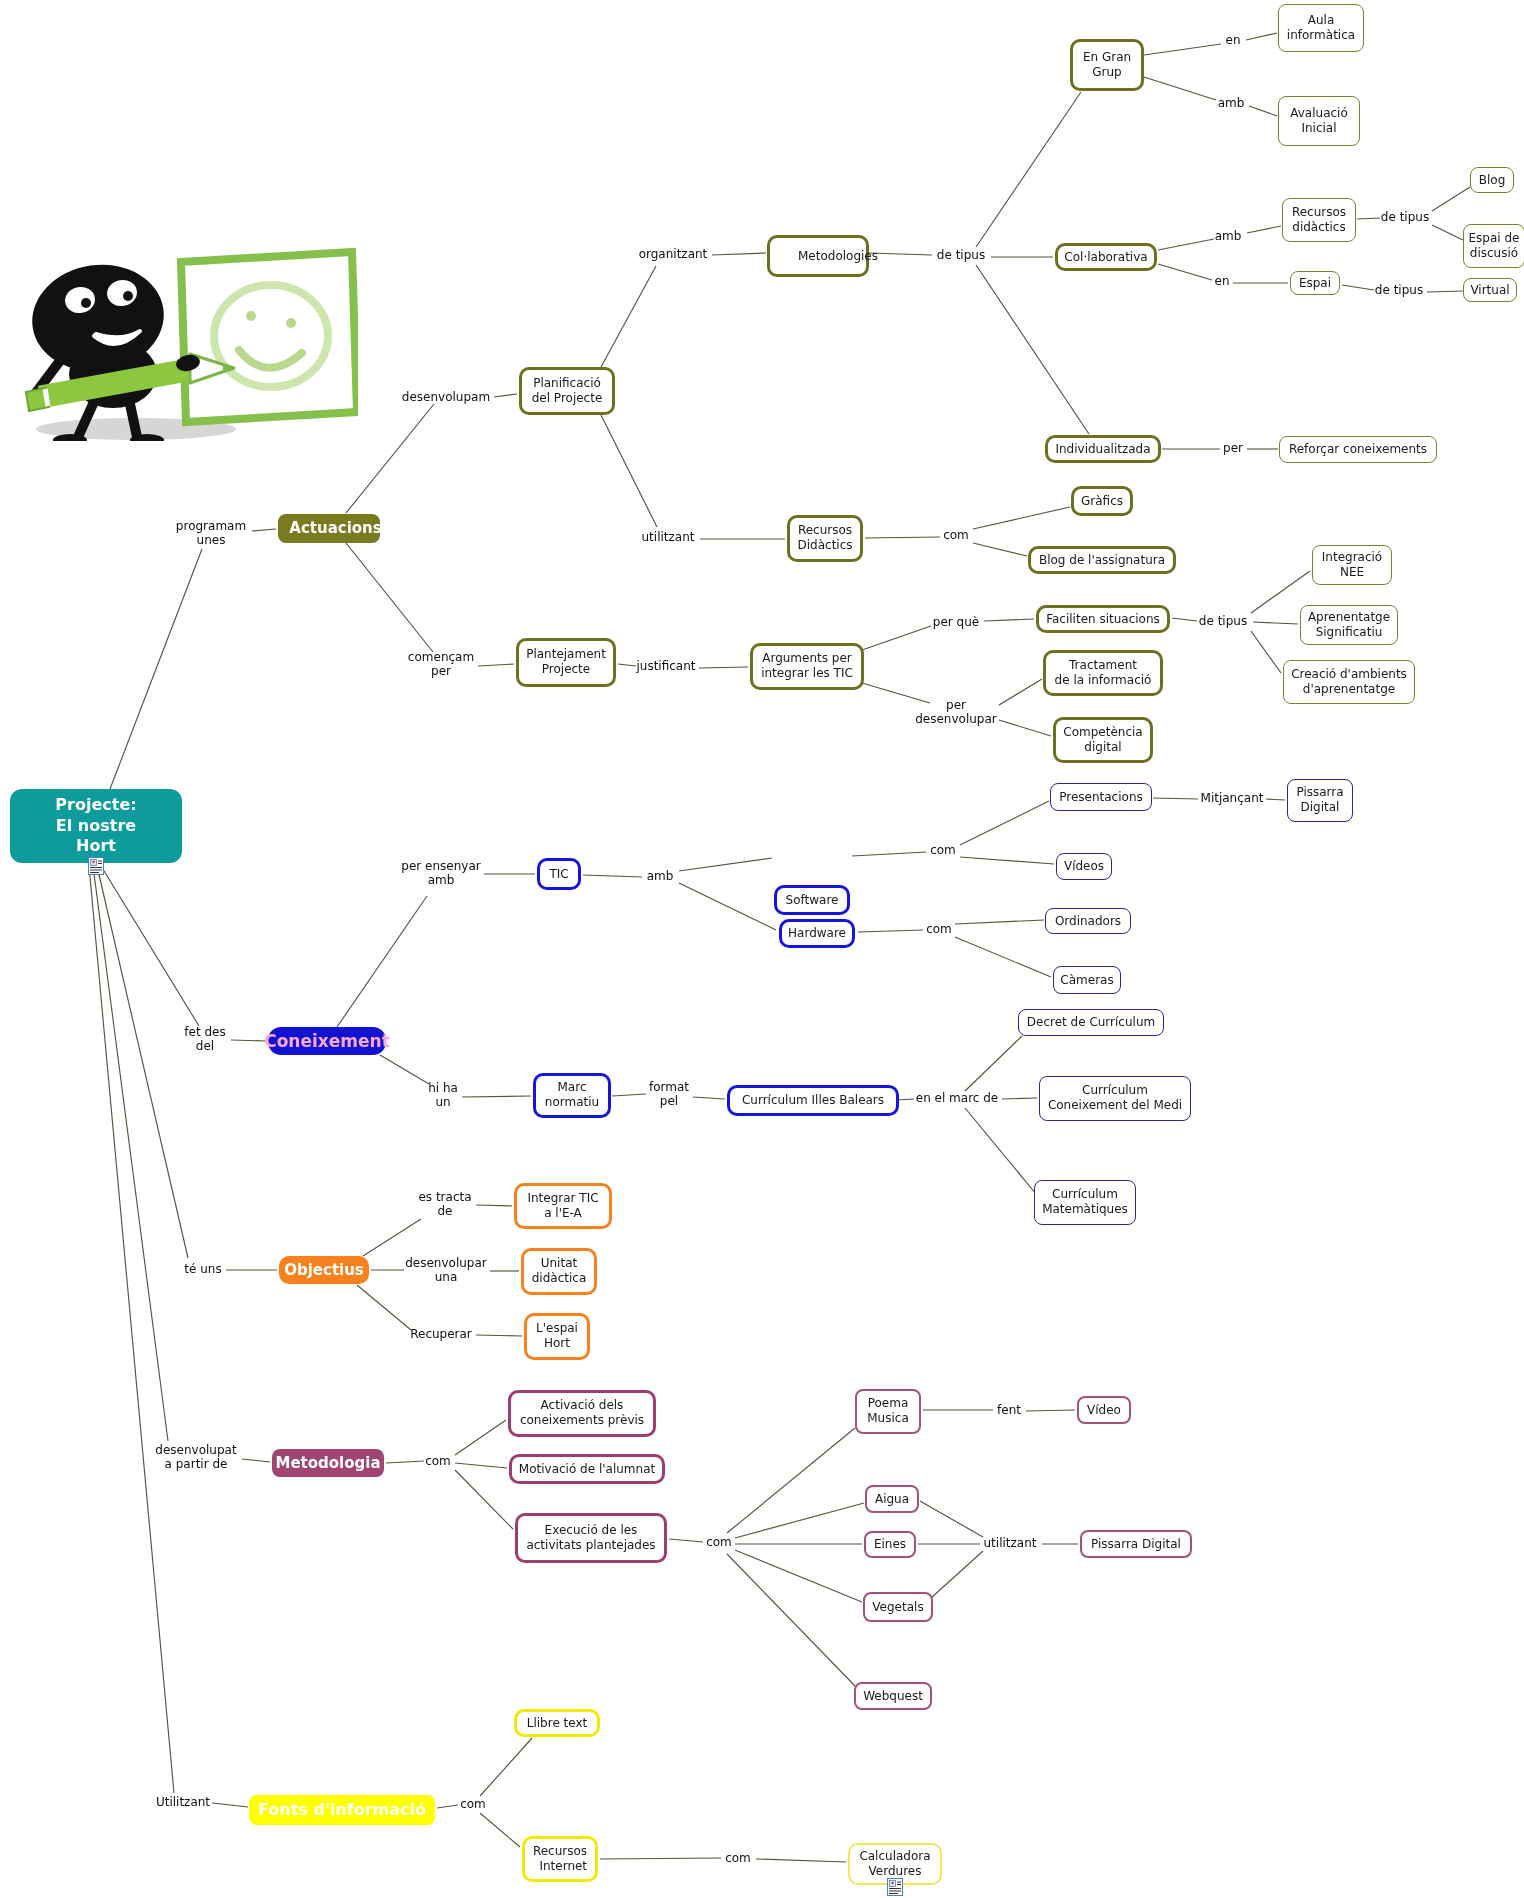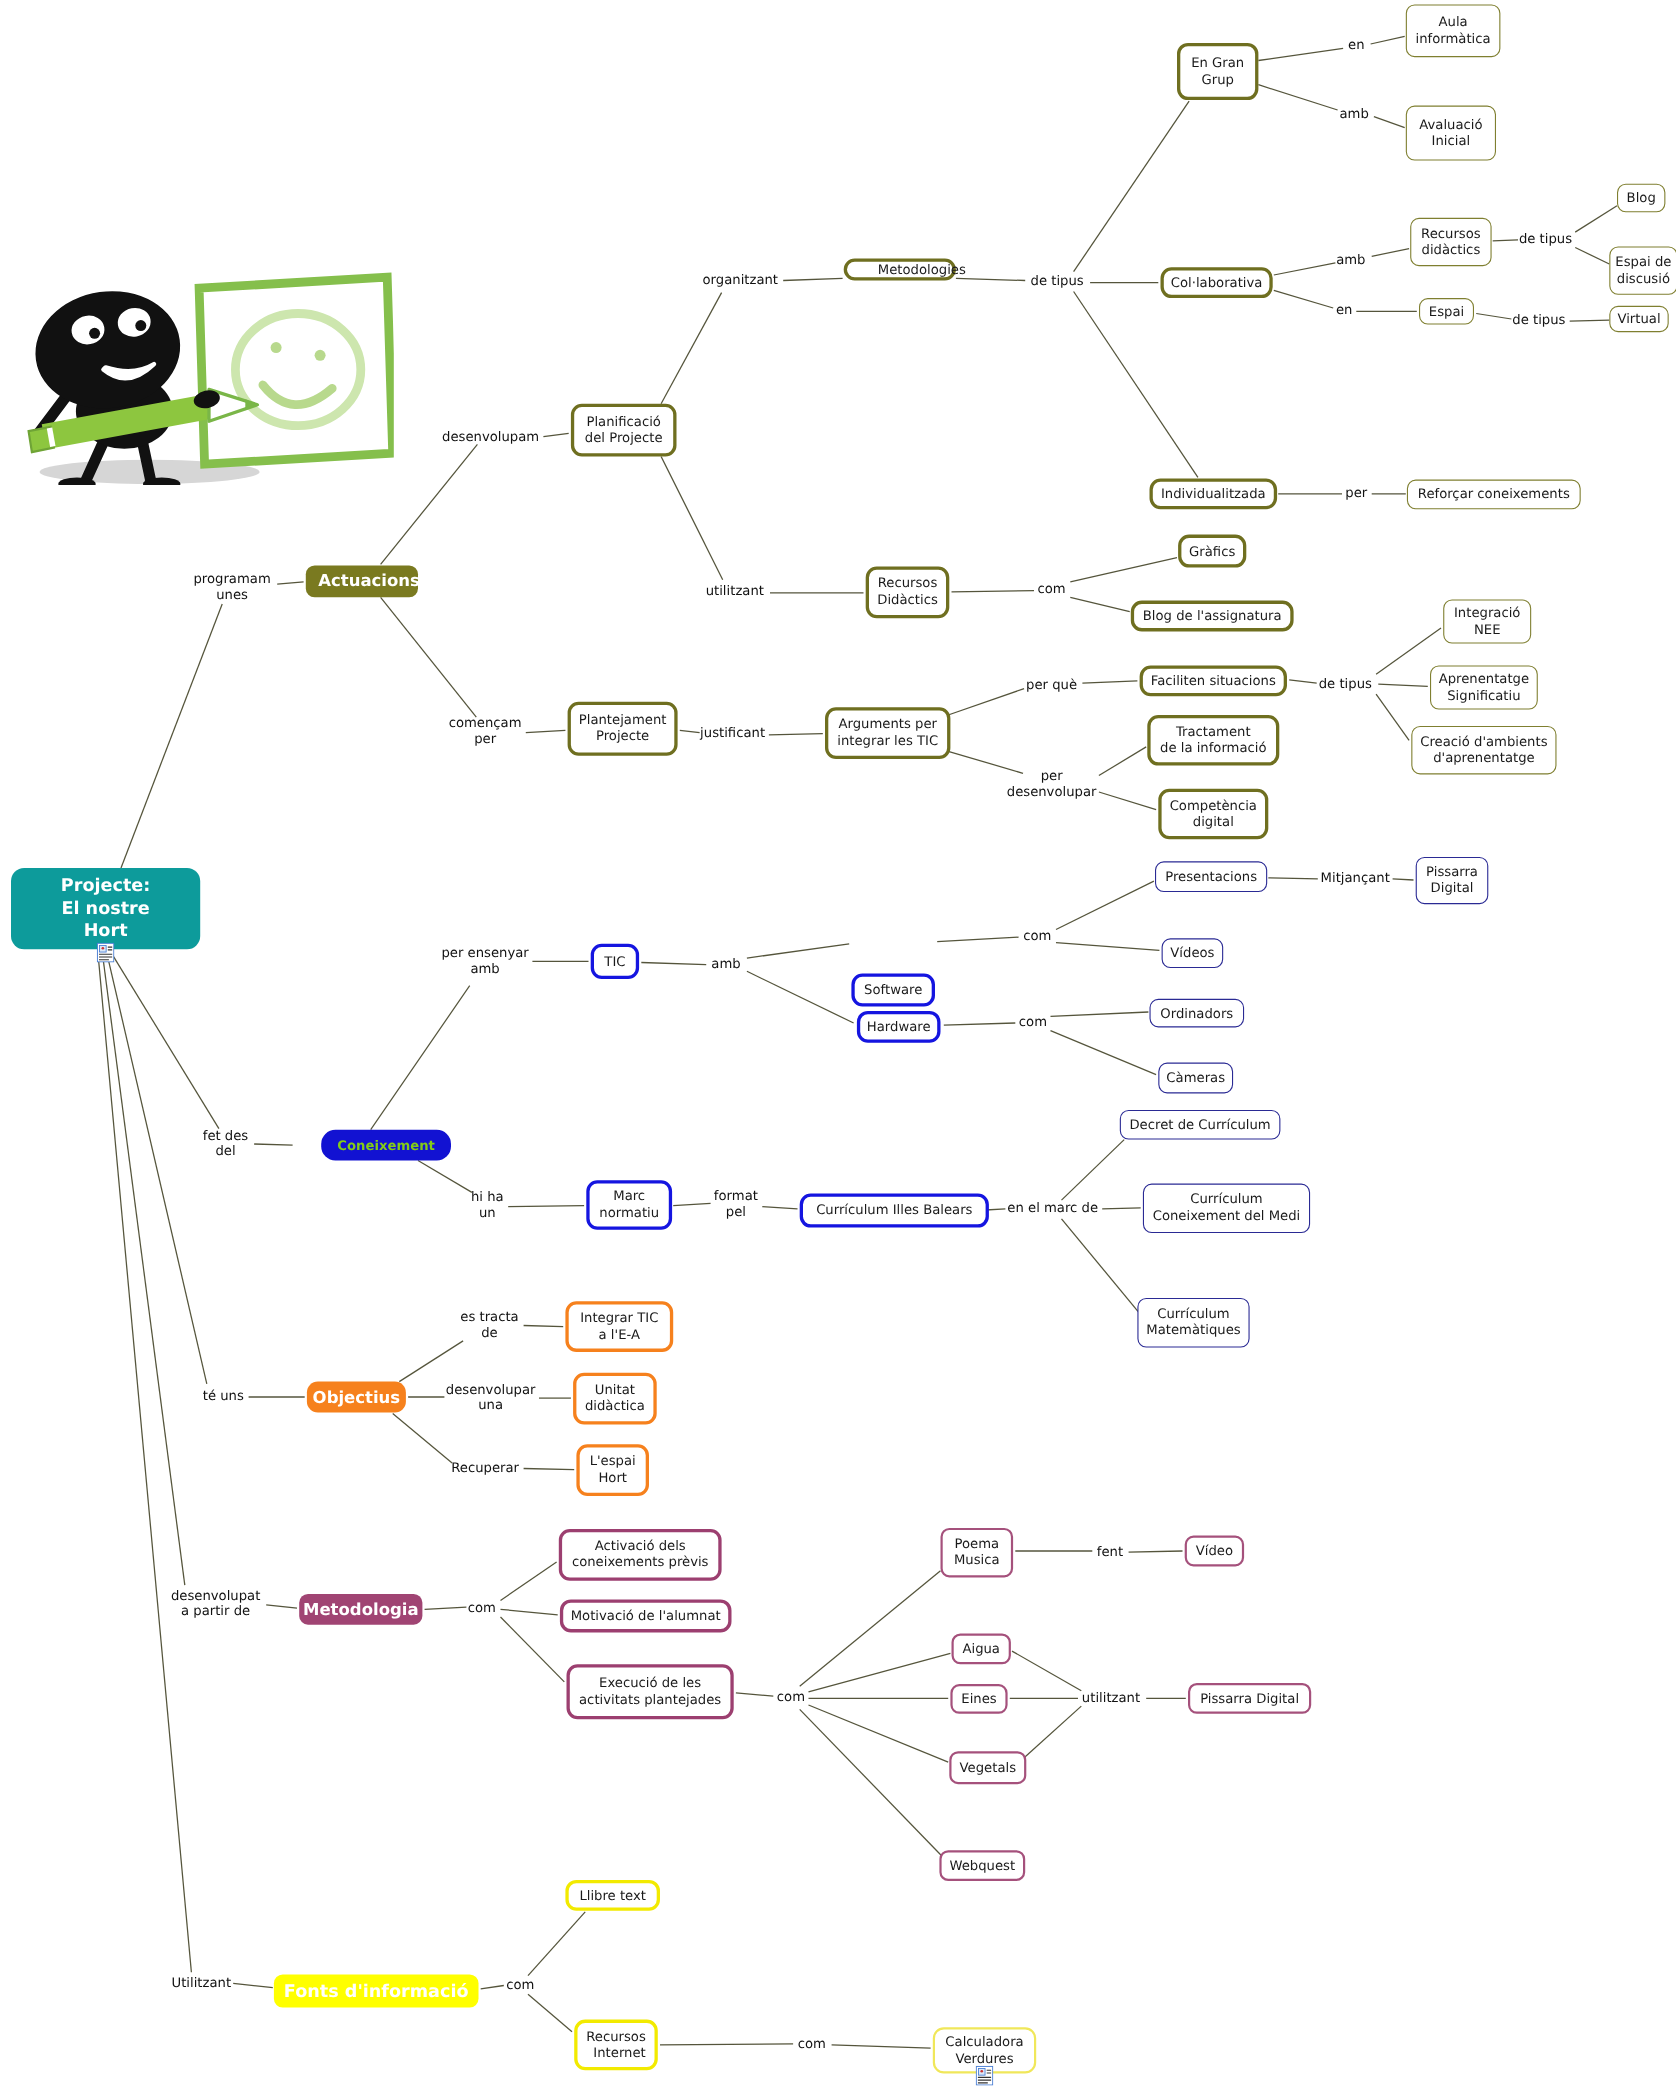--- a/index.html
+++ b/index.html
@@ -6,21 +6,21 @@
   #canvas{position:relative;width:1524px;height:1898px;background:#ffffff;overflow:hidden;
           font-family:"DejaVu Sans","Liberation Sans",sans-serif;}
   #edge-layer{position:absolute;left:0;top:0;z-index:0;}
   .node{position:absolute;z-index:2;display:flex;align-items:center;justify-content:center;
         text-align:center;font-size:12px;line-height:1.22;color:#1a1a1a;background:#fff;
         white-space:pre-line;box-sizing:border-box;border-radius:8px;}
   .lbl{position:absolute;z-index:1;transform:translate(-50%,-50%);font-size:12px;line-height:1.15;
        color:#111;text-align:center;white-space:pre-line;}
   .teal-fill{background:#0d9b9b;color:#fff;font-weight:bold;font-size:16px;line-height:1.3;border-radius:12px;}
   .olive-fill{background:#7a7a20;color:#fff;font-weight:bold;font-size:15px;border-radius:8px;padding-left:13px;}
-  .blue-fill{background:#1212d2;color:#84cc16;font-weight:bold;font-size:12px;border-radius:13px;margin-left:24px;}
+  .blue-fill{background:#1212d2;color:#f9a8d4;font-weight:bold;font-size:17px;border-radius:13px;}
   .orange-fill{background:#f6811d;color:#fff;font-weight:bold;font-size:15px;border-radius:10px;}
   .plum-fill{background:#a04473;color:#fff;font-weight:bold;font-size:15px;border-radius:8px;}
   .yellow-fill{background:#ffff00;color:#fff;font-weight:bold;font-size:16px;border-radius:8px;}
   .olive-thick{border:3px solid #6f6f20;border-radius:10px;}
   .olive-thin{border:1.6px solid #7f7f30;}
   .blue-thick{border:3.5px solid #1515e0;border-radius:10px;}
   .navy{border:1.6px solid #2a2a94;}
   .orange-thick{border:3.5px solid #f6811d;border-radius:10px;}
   .plum-thick{border:3.5px solid #9c3f70;border-radius:10px;}
   .plum-thin{border:2px solid #a5517c;}
@@ -209,21 +209,21 @@
     <div class="lbl" style="left: 1010px; top: 1544px;">utilitzant</div>
     <div class="lbl" style="left: 183px; top: 1803px;">Utilitzant</div>
     <div class="lbl" style="left: 473px; top: 1805px;">com</div>
     <div class="lbl" style="left: 738px; top: 1859px;">com</div>
     <div class="node teal-fill" style="left: 10px; top: 789px; width: 172px; height: 74px;">Projecte:
 El nostre
 Hort</div>
     <div class="node olive-fill" style="left: 278px; top: 513.5px; width: 102px; height: 29px;">Actuacions</div>
     <div class="node olive-thick" style="left: 519px; top: 367px; width: 96px; height: 48px;">Planificació
 del Projecte</div>
-    <div class="node olive-thick" style="left: 767px; top: 235px; width: 102px; height: 20px; padding-left: 40px;">Metodologies</div>
+    <div class="node olive-thick" style="left: 767px; top: 235px; width: 102px; height: 42px; padding-left: 40px;">Metodologies</div>
     <div class="node olive-thick" style="left: 1070px; top: 39px; width: 74px; height: 52px;">En Gran
 Grup</div>
     <div class="node olive-thin" style="left: 1278px; top: 4px; width: 86px; height: 48px;">Aula
 informàtica</div>
     <div class="node olive-thin" style="left: 1278px; top: 96px; width: 82px; height: 50px;">Avaluació
 Inicial</div>
     <div class="node olive-thick" style="left: 1055px; top: 243px; width: 102px; height: 28px;">Col·laborativa</div>
     <div class="node olive-thin" style="left: 1282px; top: 198px; width: 74px; height: 44px;">Recursos
 didàctics</div>
     <div class="node olive-thin" style="left: 1470px; top: 167px; width: 44px; height: 26px;">Blog</div>

